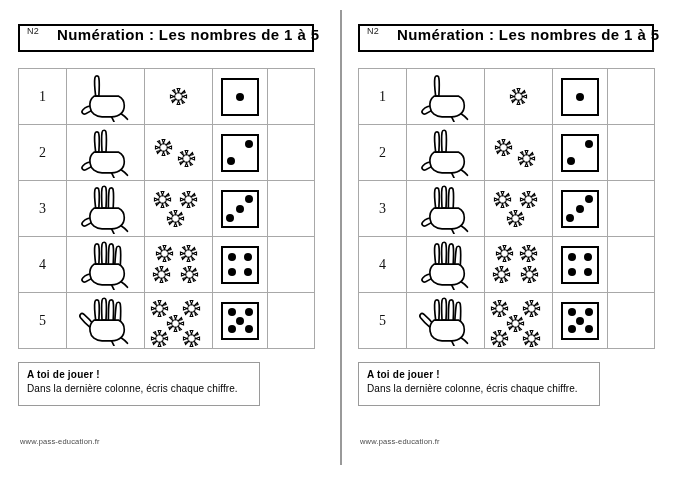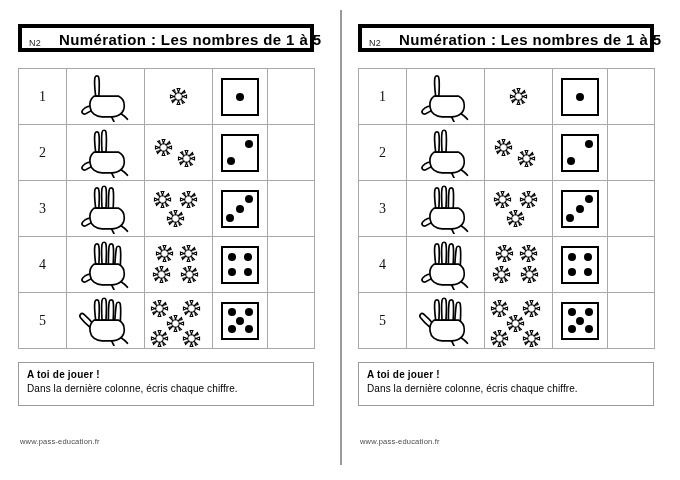--- a/index.html
+++ b/index.html
@@ -36,24 +36,24 @@
   .panel-left  { left: 0px; }
   .panel-right { left: 340px; }
 
   
   .header-box {
     position: absolute;
     left: 18px;
     top: 24px;
     width: 296px;
     height: 28px;
-    border: 4px solid #000000;
+    border: 2px solid #000000;
     box-sizing: border-box;
     display: flex;
-    align-items: flex-end;
+    align-items: flex-start;
     background: #ffffff;
   }
   .header-code {
     font-size: 9px;
     letter-spacing: 0.3px;
     padding-left: 7px;
     width: 30px;
     flex: none;
     color: #1a1a1a;
   }
@@ -138,21 +138,21 @@
     width: 62px;
     height: 50px;
   }
   .hand-wrap svg { display: block; width: 100%; height: 100%; }
 
   
   .instruction-box {
     position: absolute;
     left: 18px;
     top: 362px;
-    width: 296px;
+    width: 242px;
     height: 44px;
     border: 1px solid #9a9a9a;
     box-sizing: border-box;
     padding: 6px 0 0 8px;
     background: #ffffff;
   }
   .instr-title {
     font-size: 10px;
     font-weight: bold;
     margin-bottom: 3px;

